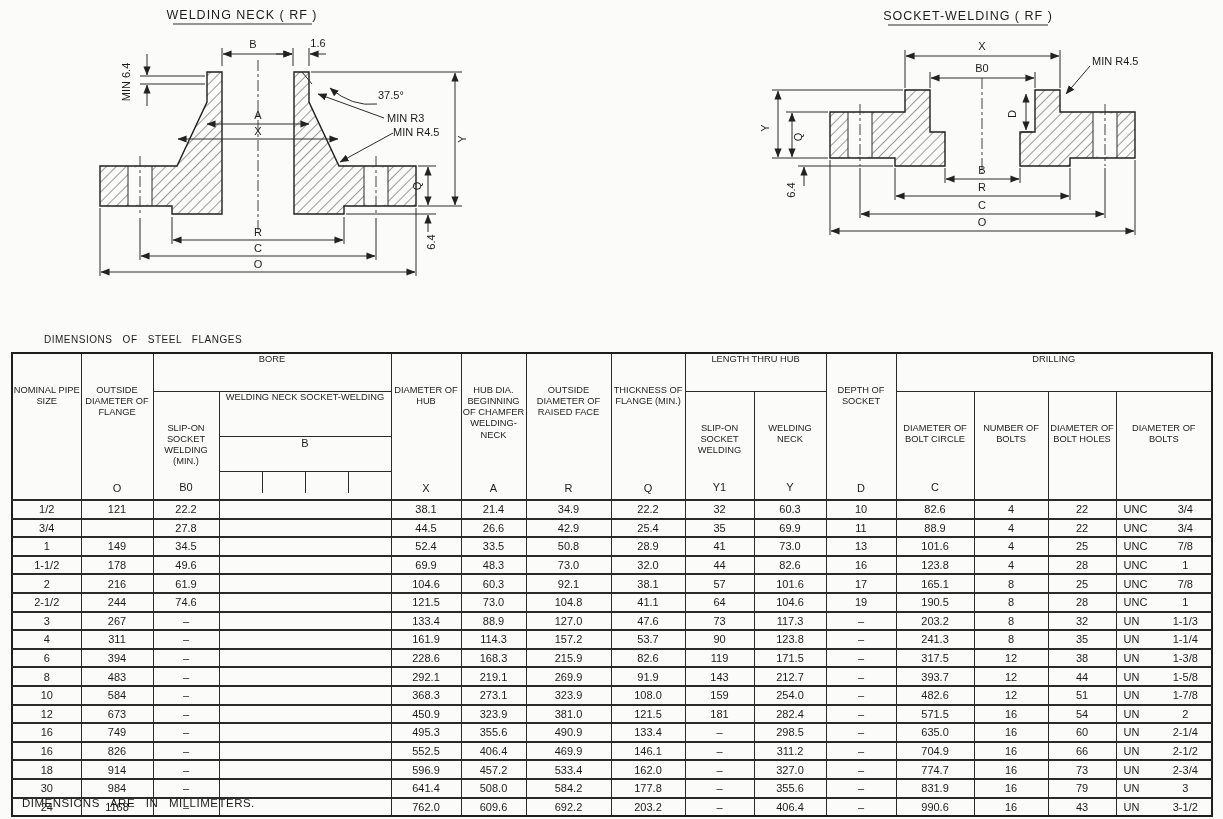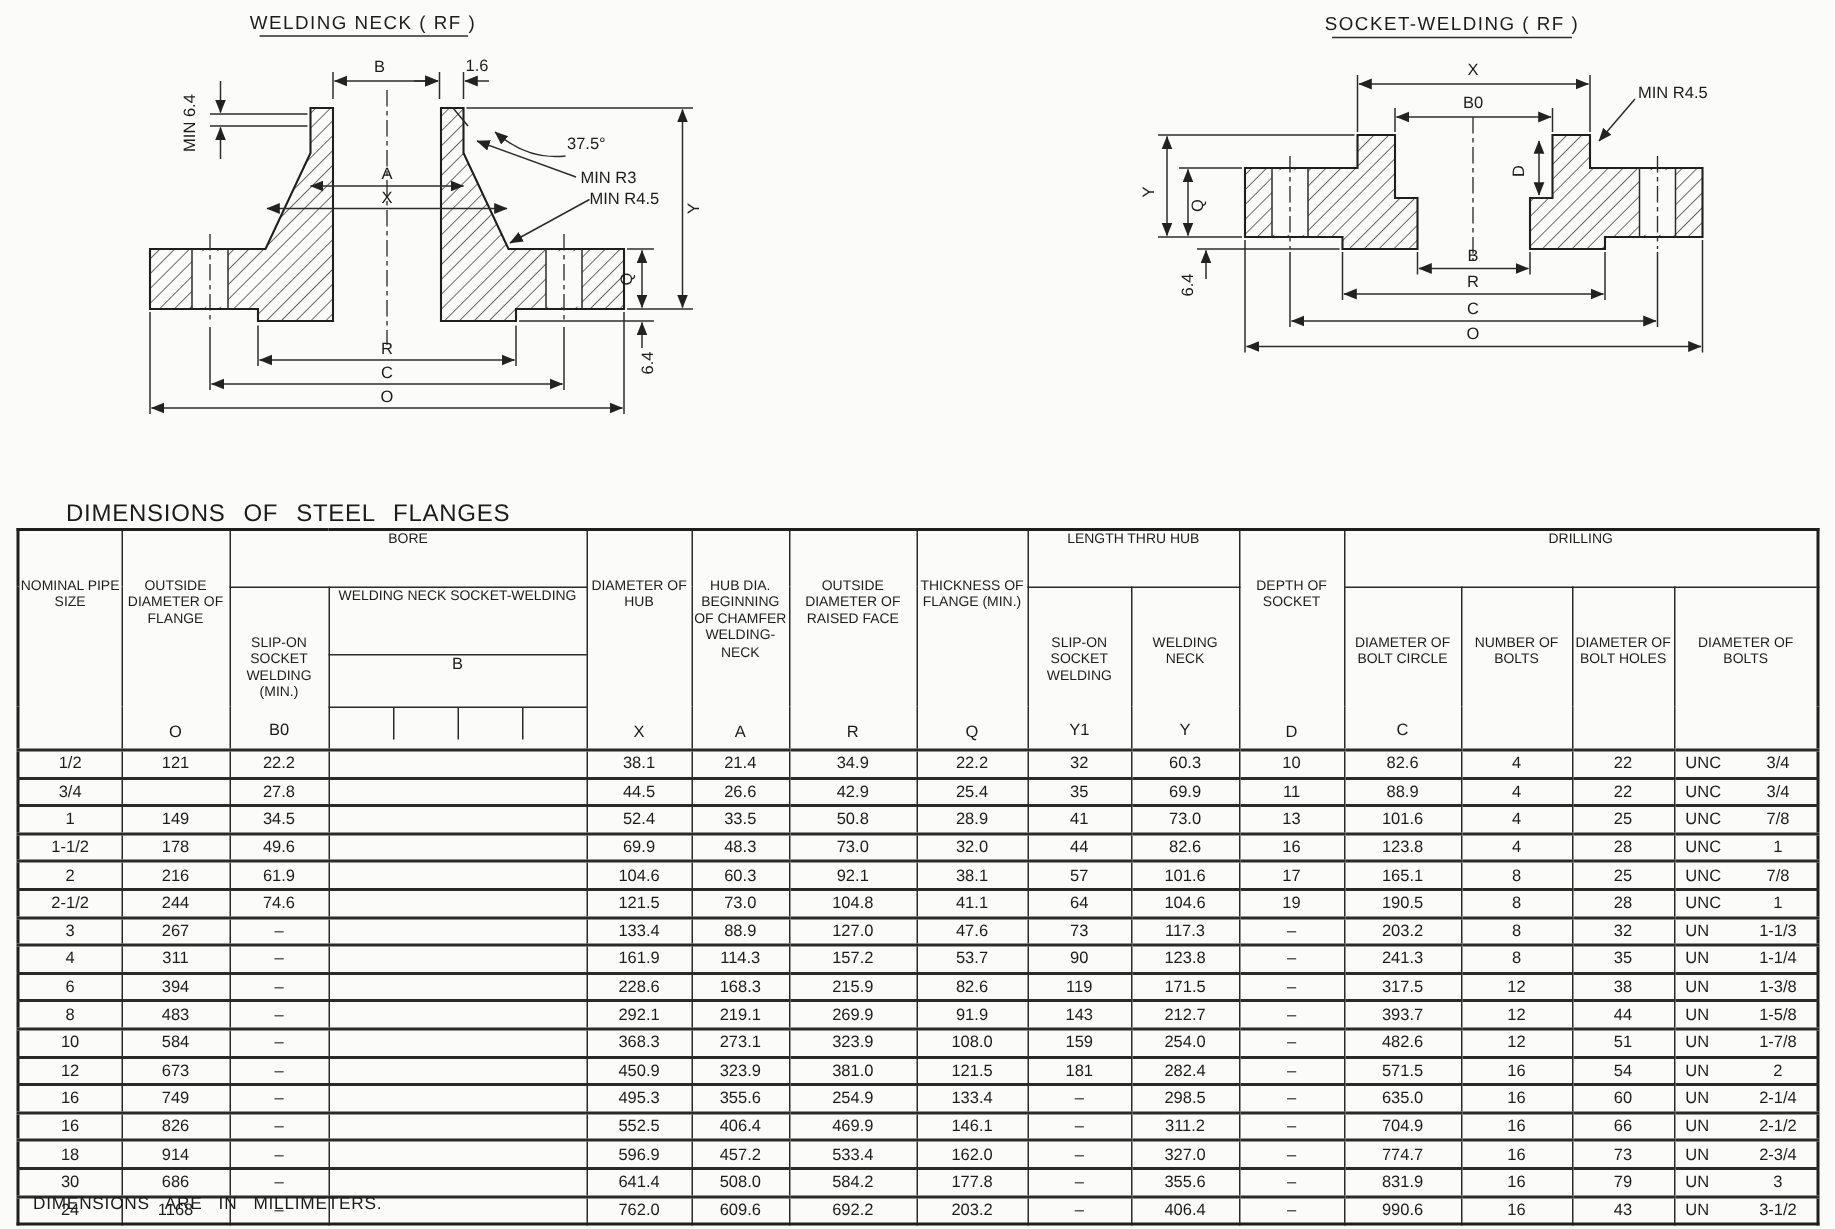--- a/index.html
+++ b/index.html
@@ -19,21 +19,21 @@
   svg text{font-family:"Liberation Sans", sans-serif;fill:#1c1c1c;}
   .dim-label{font-size:11px;}
   .dia-title{font-size:12.5px;letter-spacing:1px;}
   .thin{stroke:#2c2c2c;stroke-width:1;fill:none;}
   .outline{stroke:#1f1f1f;stroke-width:1.4;}
   .cl{stroke:#2c2c2c;stroke-width:0.9;stroke-dasharray:11 3 3 3;fill:none;}
 
   
   .table-title{
     position:absolute;left:44px;top:334px;
-    font-size:16px;word-spacing:7px;letter-spacing:0.5px;
+    font-size:10px;word-spacing:7px;letter-spacing:0.5px;
   }
   .footer-note{
     position:absolute;left:22px;top:797px;
     font-size:11.5px;word-spacing:7px;letter-spacing:0.5px;
   }
   table.flg{
     position:absolute;left:11px;top:352px;
     width:1200px;
     border-collapse:collapse;table-layout:fixed;
     border:2.5px solid #1e1e1e;
@@ -623,21 +623,21 @@
             </div>
           </td>
         </tr>
         <tr>
           <td>16</td>
           <td>749</td>
           <td>–</td>
           <td></td>
           <td>495.3</td>
           <td>355.6</td>
-          <td>254.9</td>
+          <td>490.9</td>
           <td>133.4</td>
           <td>–</td>
           <td>298.5</td>
           <td>–</td>
           <td>635.0</td>
           <td>16</td>
           <td>60</td>
           <td class="bolts">
             <div class="bj">
               <span class="thread">UN</span>
@@ -684,21 +684,21 @@
           <td>73</td>
           <td class="bolts">
             <div class="bj">
               <span class="thread">UN</span>
               <span class="tsize">2-3/4</span>
             </div>
           </td>
         </tr>
         <tr>
           <td>30</td>
-          <td>686</td>
+          <td>984</td>
           <td>–</td>
           <td></td>
           <td>641.4</td>
           <td>508.0</td>
           <td>584.2</td>
           <td>177.8</td>
           <td>–</td>
           <td>355.6</td>
           <td>–</td>
           <td>831.9</td>

